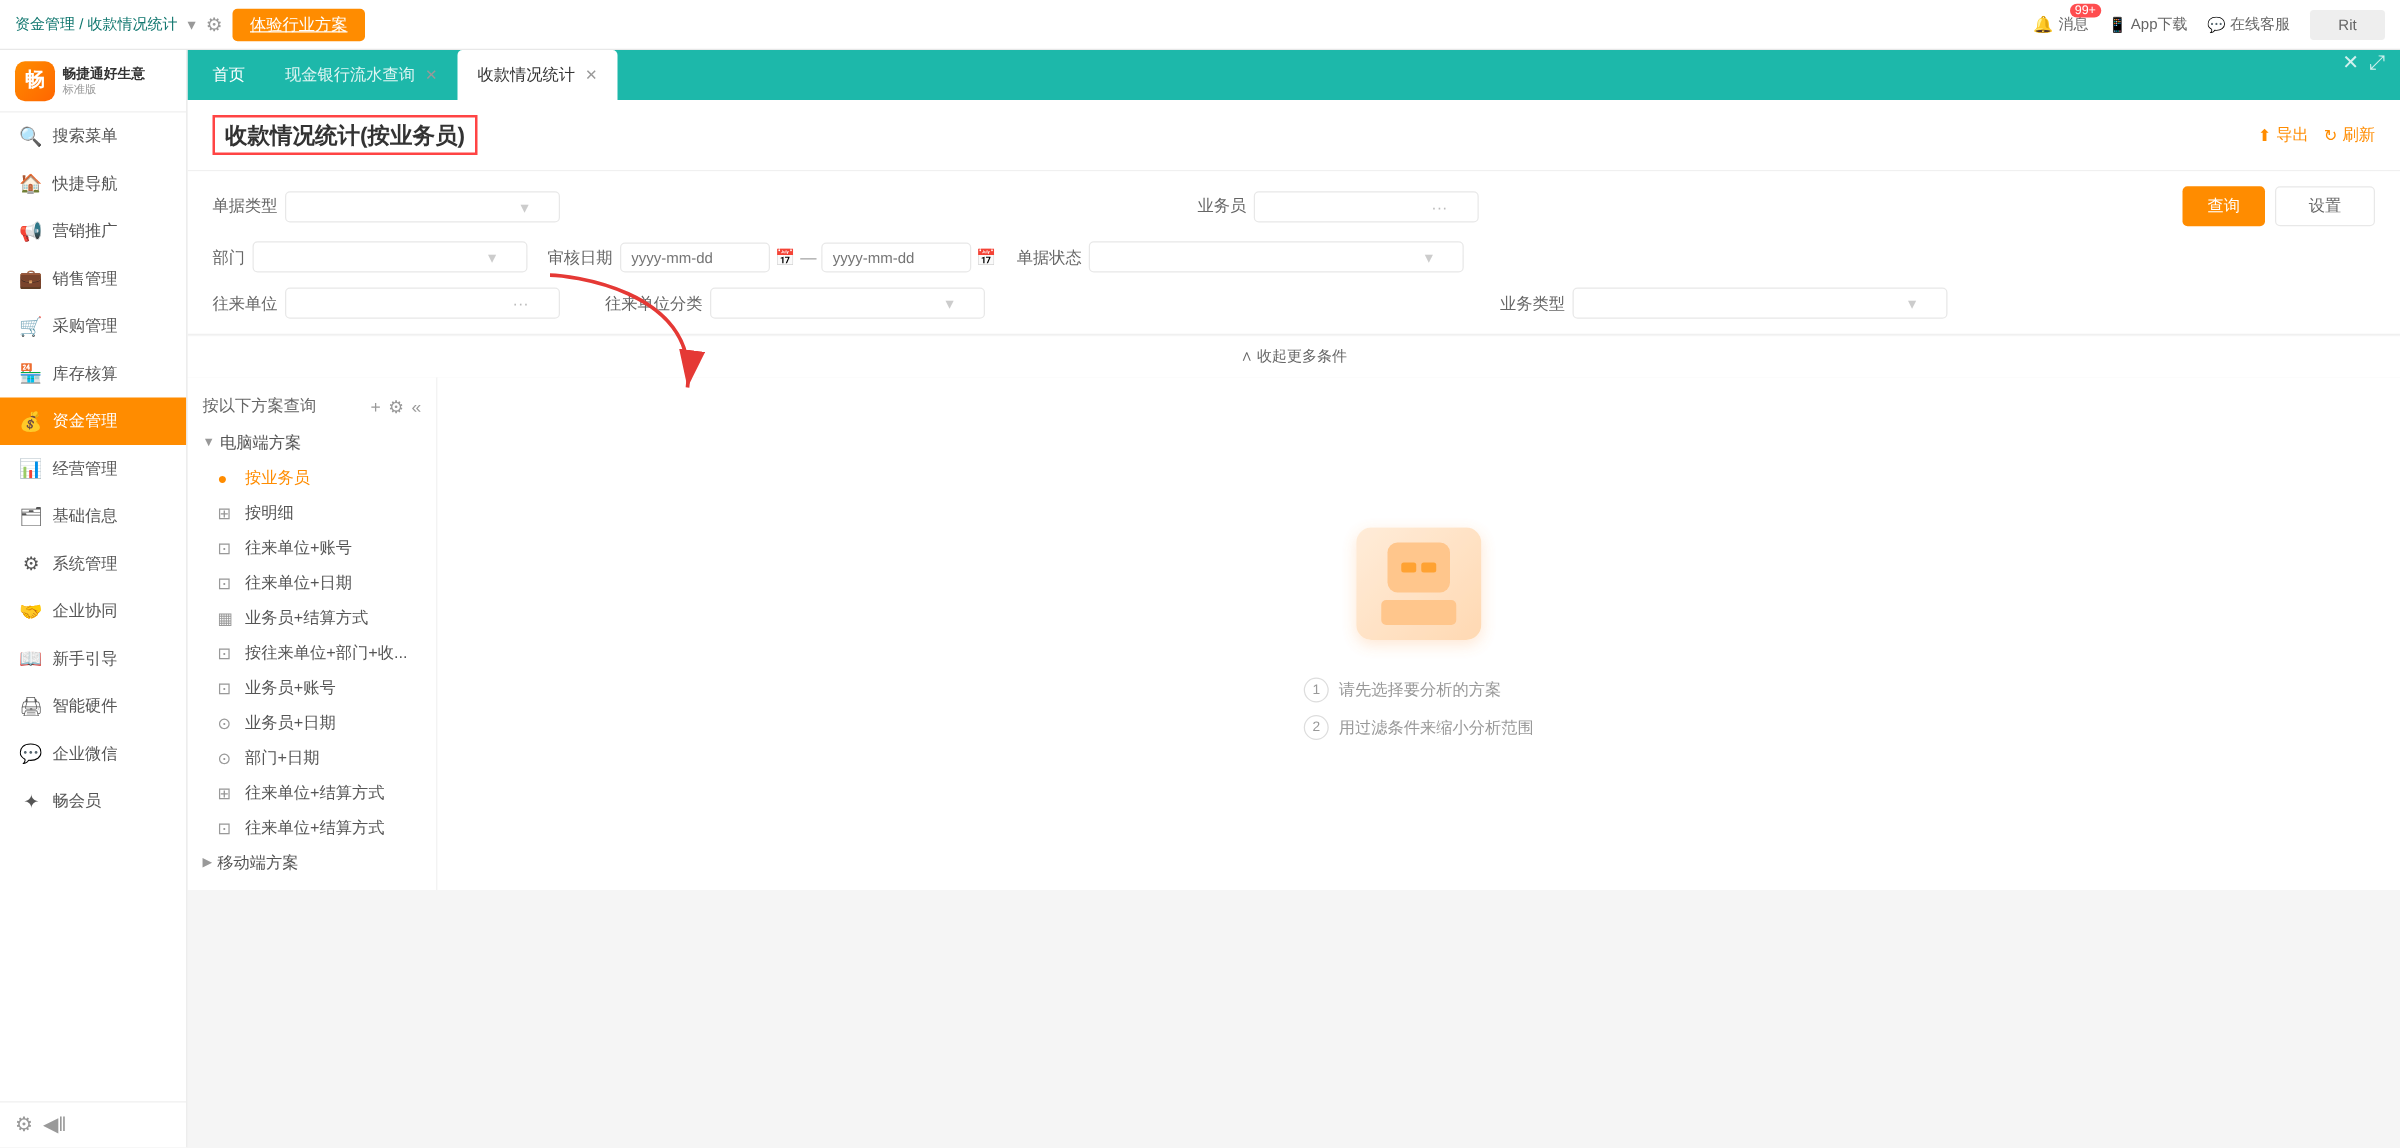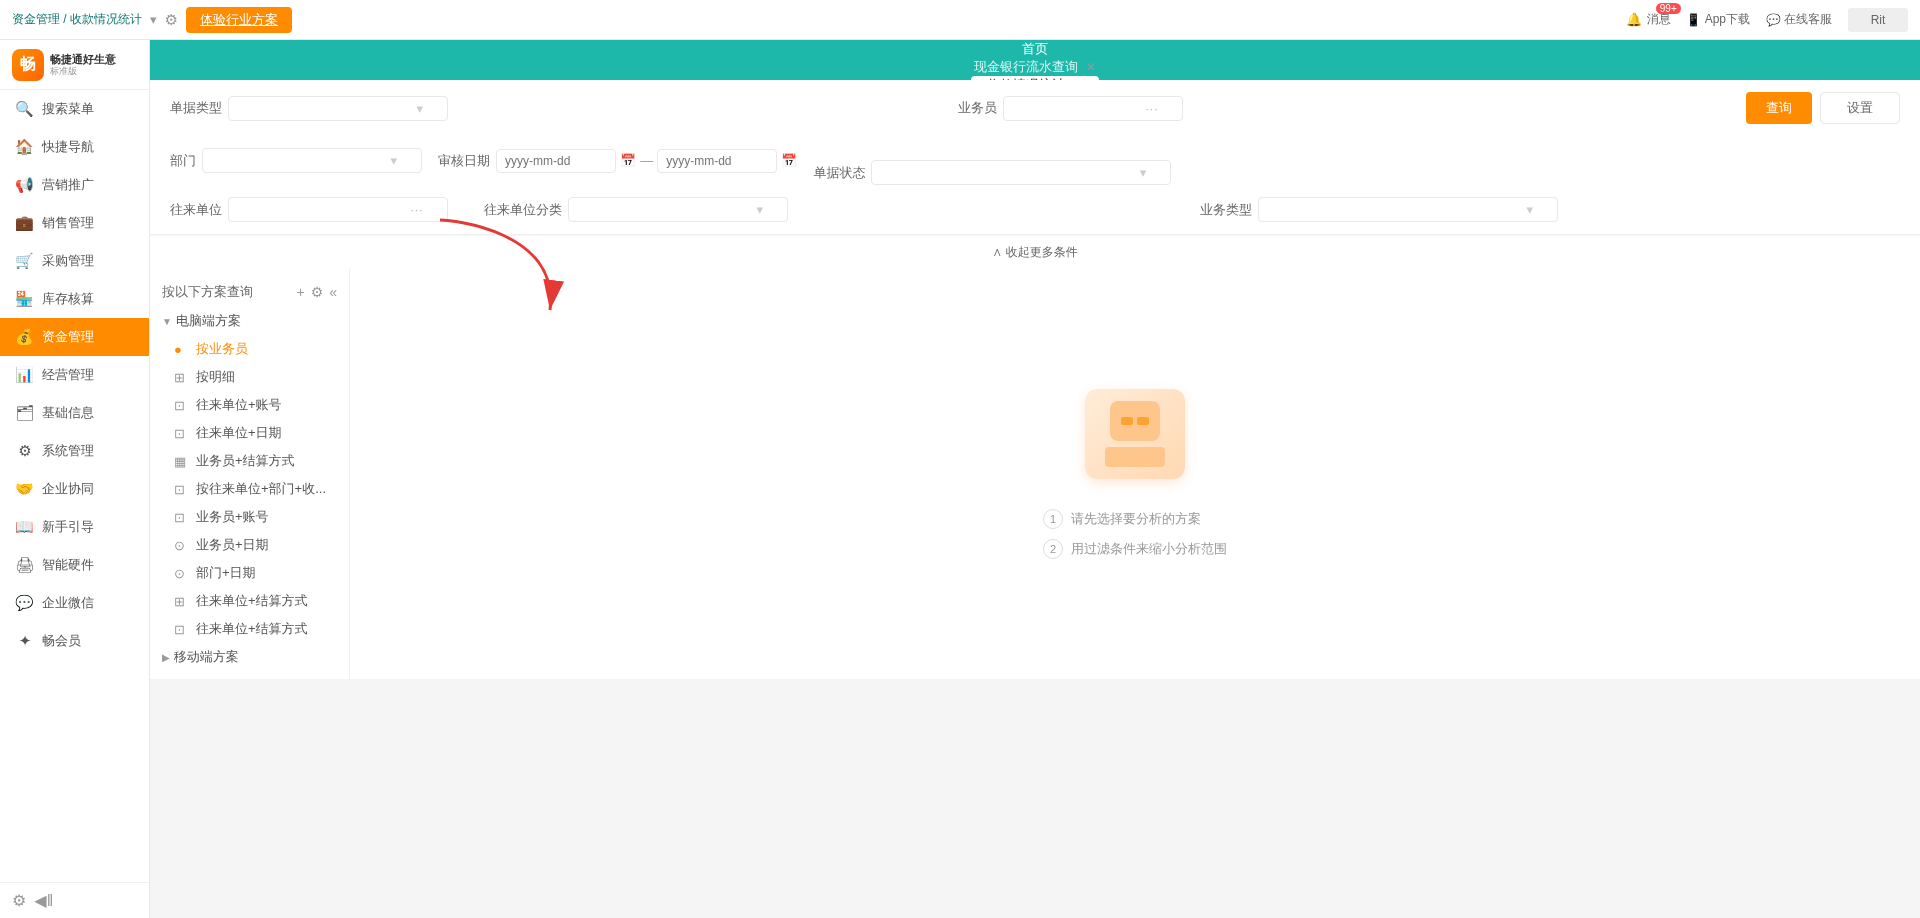--- a/index.html
+++ b/index.html
@@ -89,25 +89,24 @@
       flex: 1;
       display: flex;
       flex-direction: column;
       overflow: hidden;
     }
 
     
     .tab-bar {
       background: #1db8aa;
       display: flex;
-      align-items: center;
+      align-items: flex-start;
       height: 40px;
       padding: 0 4px;
       flex-shrink: 0;
-      flex-direction: column;
     }
     .tab-item {
       display: flex; align-items: center; gap: 6px;
       padding: 0 16px;
       height: 40px;
       cursor: pointer;
       color: rgba(255,255,255,0.85);
       font-size: 13px;
       position: relative;
     }
@@ -441,20 +440,33 @@
       </div>
       <div class="tab-bar-actions">
         <span class="tab-action-btn">✕</span>
         <span class="tab-action-btn">⤢</span>
       </div>
     </div>
 
     <div class="page-area">
       <div class="page-content-wrapper">
 
+        <div class="page-header">
+          <span class="page-title">收款情况统计(按业务员)</span>
+          <div class="page-header-actions">
+            <div class="btn-export">
+              <span>⬆</span>
+              <span>导出</span>
+            </div>
+            <div class="btn-refresh">
+              <span>↻</span>
+              <span>刷新</span>
+            </div>
+          </div>
+        </div>
 
         <div class="filter-panel">
 
           <div class="filter-row">
             <div class="field-item" style="flex:1;">
               <span class="field-label">单据类型</span>
               <div class="field-select" style="min-width:220px;">
                 <span style="color:#ccc;font-size:12px;"></span>
                 <span class="field-select-arrow">▾</span>
               </div>
@@ -483,21 +495,21 @@
             <div class="field-item">
               <span class="field-label">审核日期</span>
               <div class="filter-input-group">
                 <input type="text" class="date-input" placeholder="yyyy-mm-dd" style="">
                 <span style="cursor:pointer;color:#ccc;">📅</span>
                 <span class="date-sep">—</span>
                 <input type="text" class="date-input" placeholder="yyyy-mm-dd" style="">
                 <span style="cursor:pointer;color:#ccc;">📅</span>
               </div>
             </div>
-            <div class="field-item" style="flex:1;margin-top:24px;">
+            <div class="field-item" style="flex:1;">
               <span class="field-label">单据状态</span>
               <div class="field-select" style="min-width:300px;">
                 <span style="color:#ccc;font-size:12px;"></span>
                 <span class="field-select-arrow">▾</span>
               </div>
             </div>
           </div>
 
           <div class="filter-row">
             <div class="field-item">

